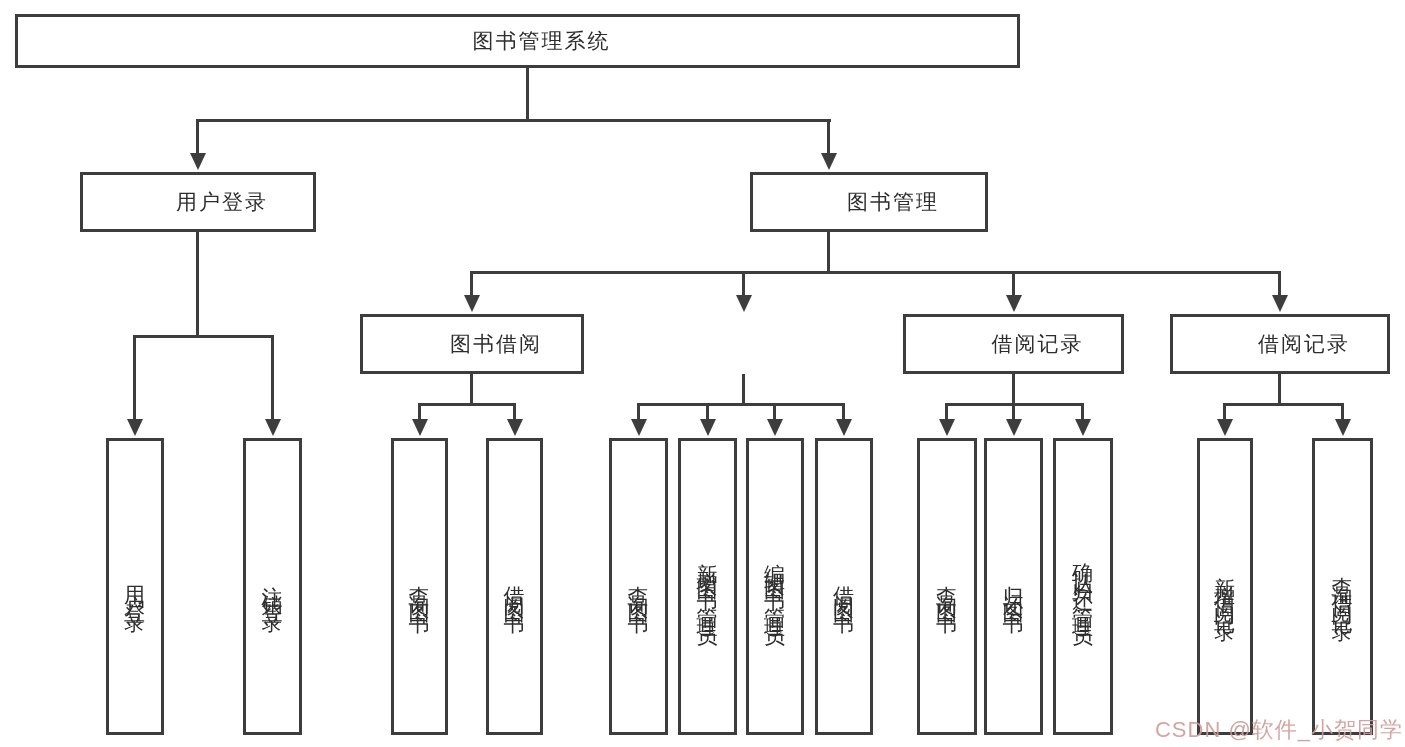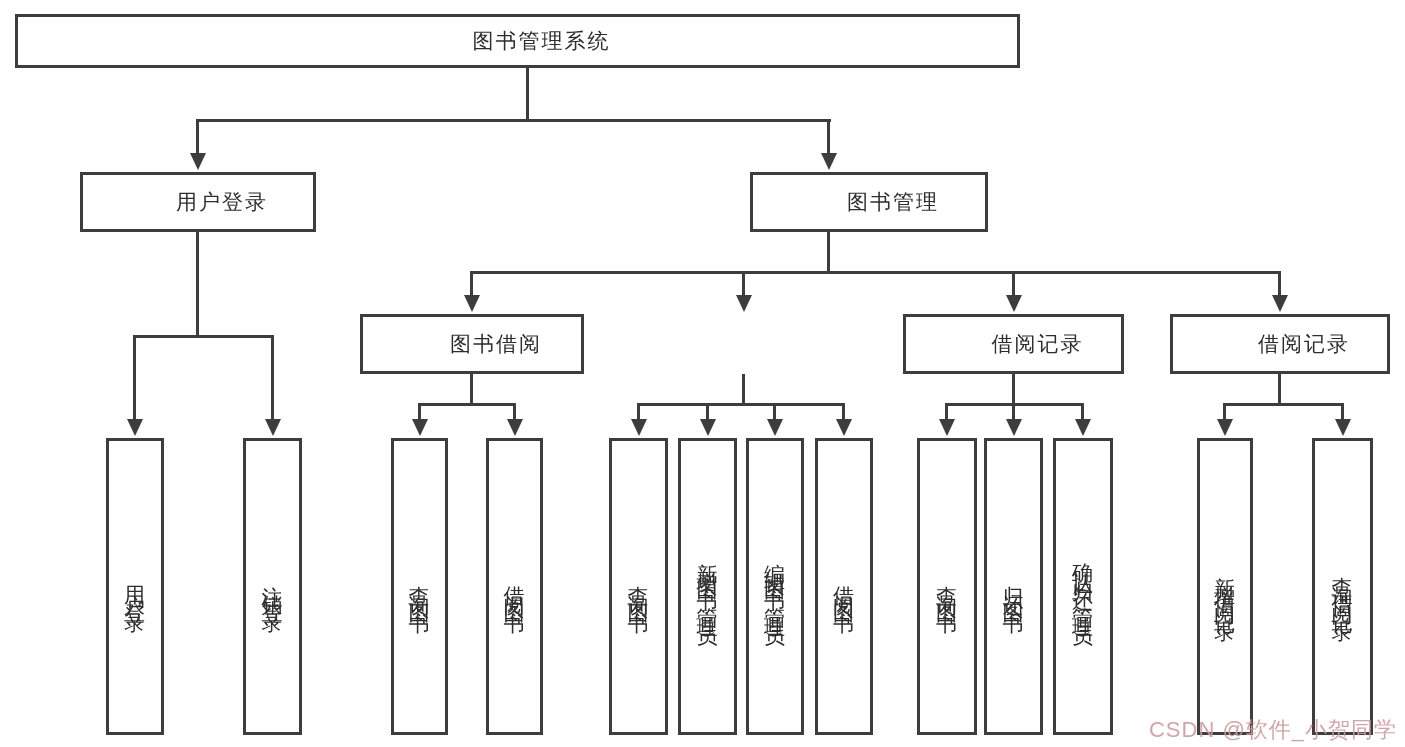--- a/index.html
+++ b/index.html
@@ -32,21 +32,21 @@
     border:3px solid #3d3d3d;background:#fff;
     display:flex;align-items:center;justify-content:center;
     top:438px;height:297px;
     font-size:21px;color:#2d2d2d;
   }
   .vnode span{
     writing-mode:vertical-rl;text-orientation:mixed;
     letter-spacing:9px;line-height:1;
   }
   .watermark{
-    position:absolute;right:8px;bottom:2px;
+    position:absolute;right:2px;bottom:2px;
     font-size:22px;letter-spacing:1px;
     color:#cf9b9b;opacity:.9;z-index:5;
     white-space:nowrap;
   }
 </style>
 </head>
 <body>
 
 <div class="canvas">
 

